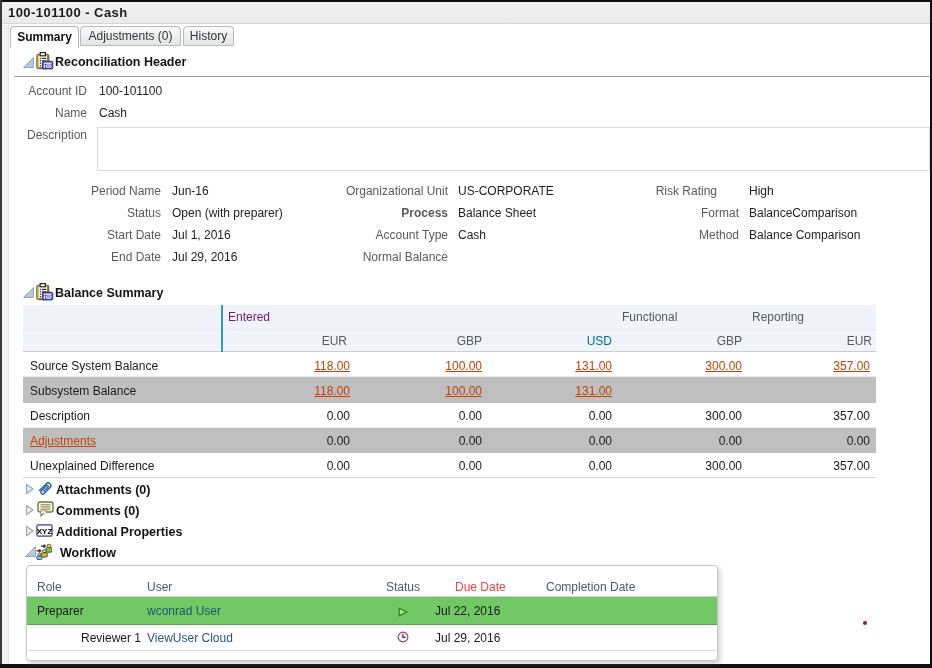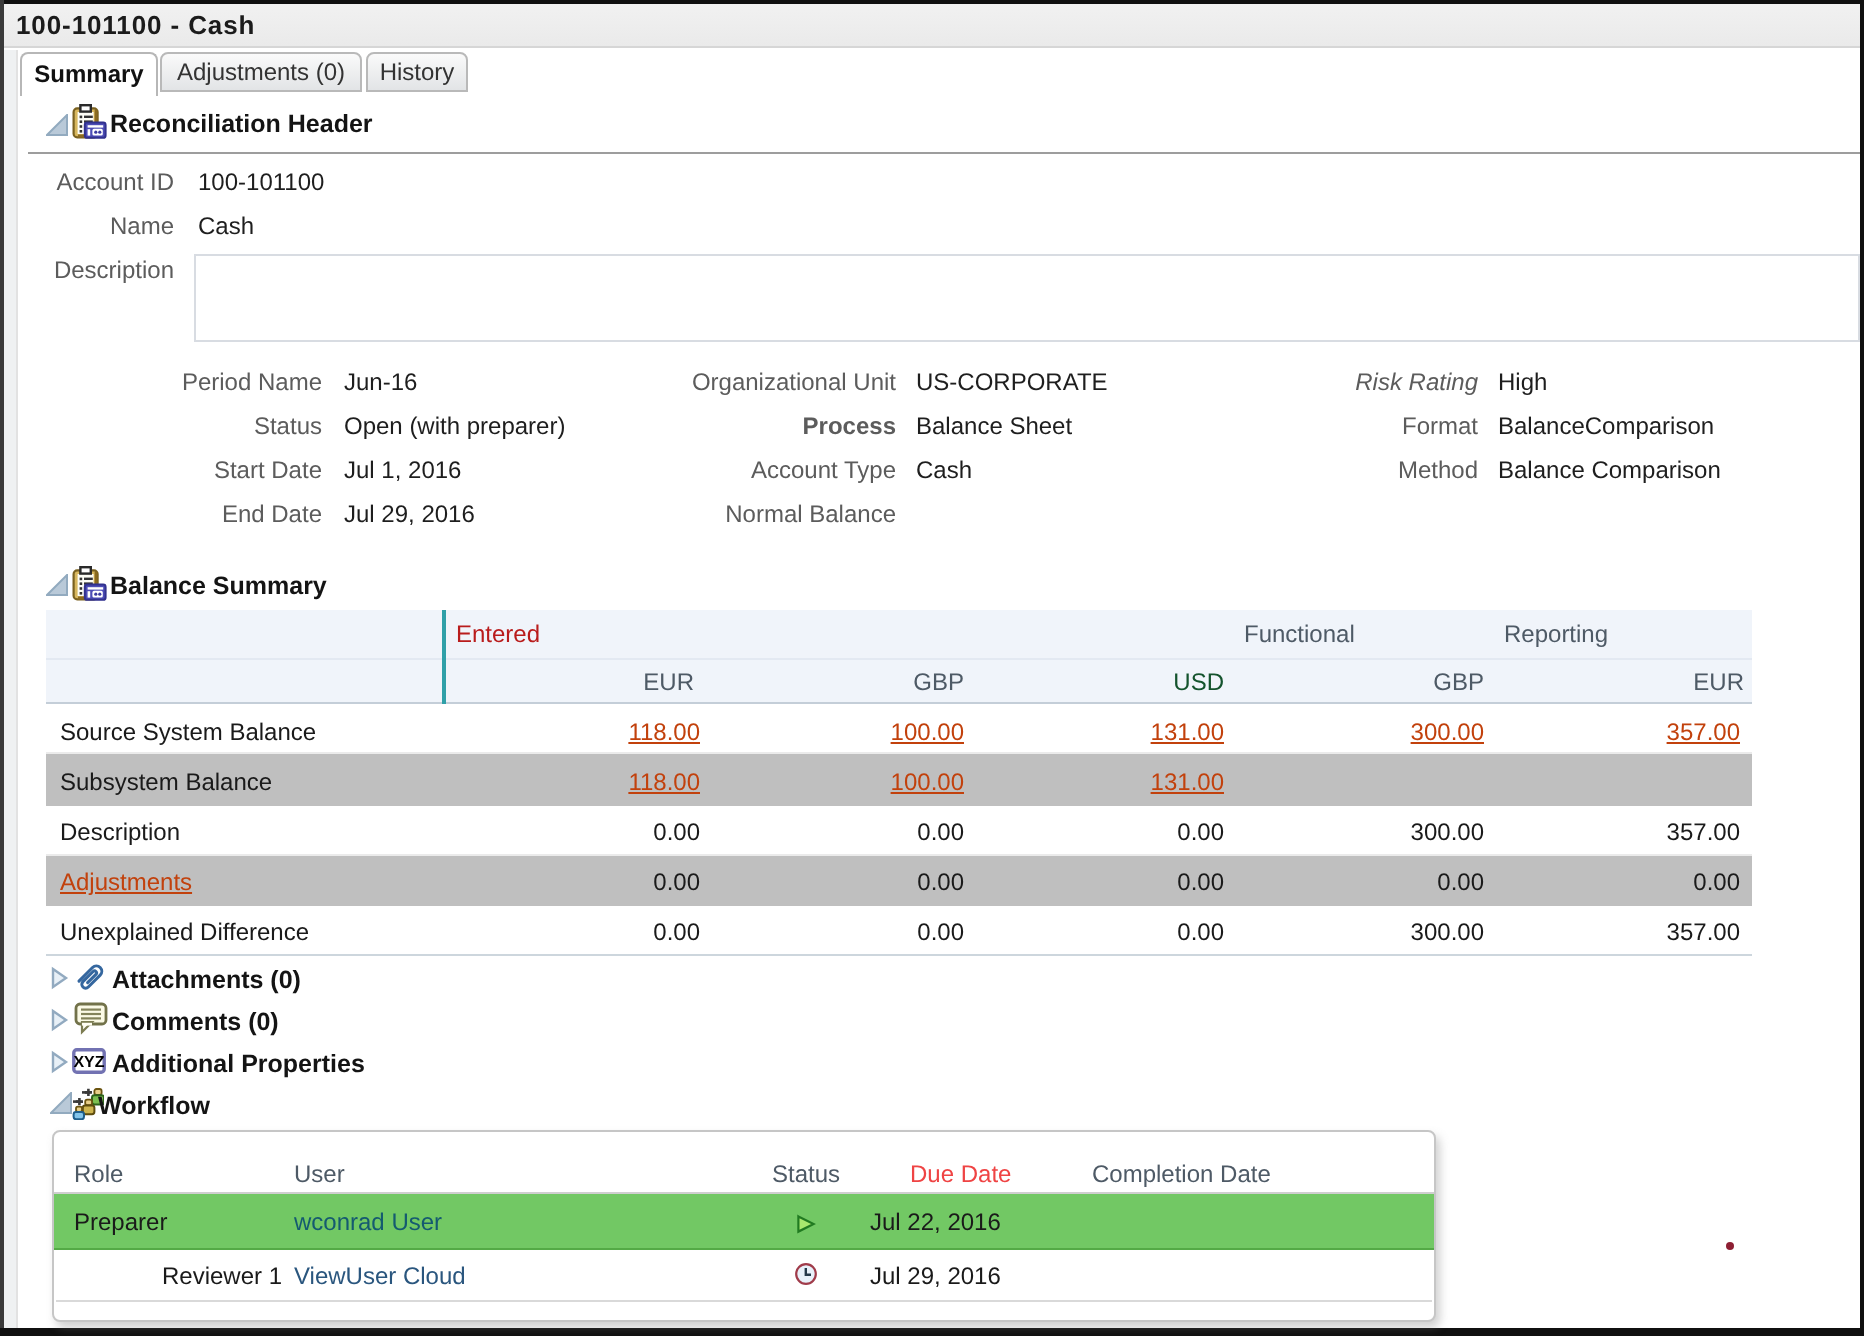--- a/index.html
+++ b/index.html
@@ -71,21 +71,21 @@
 <div class="abs val" style="left:172px;top:250px;">Jul 29, 2016</div>
 
 <div class="abs lbl" style="left:248px;top:184px;width:200px;">Organizational Unit</div>
 <div class="abs val" style="left:458px;top:184px;">US-CORPORATE</div>
 <div class="abs lbl" style="left:248px;top:206px;width:200px;font-weight:bold;">Process</div>
 <div class="abs val" style="left:458px;top:206px;">Balance Sheet</div>
 <div class="abs lbl" style="left:248px;top:228px;width:200px;">Account Type</div>
 <div class="abs val" style="left:458px;top:228px;">Cash</div>
 <div class="abs lbl" style="left:248px;top:250px;width:200px;">Normal Balance</div>
 
-<div class="abs lbl" style="left:539px;top:184px;width:200px;font-style:italic;">Risk Rating</div>
+<div class="abs lbl" style="left:517px;top:184px;width:200px;">Risk Rating</div>
 <div class="abs val" style="left:749px;top:184px;">High</div>
 <div class="abs lbl" style="left:539px;top:206px;width:200px;">Format</div>
 <div class="abs val" style="left:749px;top:206px;">BalanceComparison</div>
 <div class="abs lbl" style="left:539px;top:228px;width:200px;">Method</div>
 <div class="abs val" style="left:749px;top:228px;">Balance Comparison</div>
 
 <svg class="abs" style="left:23px;top:287px;" width="11" height="11">
     <polygon points="0.5,10.5 10.5,10.5 10.5,0.5" fill="#b9c9d8" stroke="#92aabf" stroke-width="1"></polygon>
   </svg>
 <svg class="abs" style="left:36px;top:283px;" width="18" height="19">
@@ -106,26 +106,26 @@
   <rect x="7.8" y="12.6" width="1.3" height="3.2" fill="#fff"></rect>
   <rect x="10.2" y="12.4" width="5.2" height="3.4" rx="0.8" fill="#fff"></rect>
   <circle cx="11.9" cy="14.1" r="0.8" fill="#3a3aa0"></circle>
     <circle cx="13.9" cy="14.1" r="0.8" fill="#3a3aa0"></circle>
 </svg>
 <div class="abs sechdr" style="left:55px;top:286px;">Balance Summary</div>
 
 <div class="abs" style="left:23px;top:305px;width:853px;height:47px;background:#f0f4fa;border-bottom:1px solid #c4ced8;"></div>
 <div class="abs" style="left:23px;top:329px;width:853px;height:1px;background:#e3e9f2;"></div>
 <div class="abs" style="left:221px;top:305px;width:2px;height:47px;background:#2fa0a8;"></div>
-<div class="abs" style="left:228px;top:310px;color:#b91c1c;">Entered</div>
+<div class="abs" style="left:228px;top:310px;color:#701a75;">Entered</div>
 <div class="abs" style="left:622px;top:310px;color:#4e5a66;">Functional</div>
 <div class="abs" style="left:752px;top:310px;color:#4e5a66;">Reporting</div>
 <div class="abs" style="right:585px;top:334px;color:#4e5a66;">EUR</div>
 <div class="abs" style="right:450px;top:334px;color:#4e5a66;">GBP</div>
-<div class="abs" style="right:320px;top:334px;color:#14532d;">USD</div>
+<div class="abs" style="right:320px;top:334px;color:#0369a1;">USD</div>
 <div class="abs" style="right:190px;top:334px;color:#4e5a66;">GBP</div>
 <div class="abs" style="right:60px;top:334px;color:#4e5a66;">EUR</div>
 
 <div class="abs" style="left:23px;top:352px;width:853px;height:25px;background:#fff;border-bottom:1px solid #ebebeb;"></div>
 <div class="abs" style="left:23px;top:377px;width:853px;height:26px;background:#bfbfbf;"></div>
 <div class="abs" style="left:23px;top:403px;width:853px;height:25px;background:#fff;border-bottom:1px solid #ebebeb;"></div>
 <div class="abs" style="left:23px;top:428px;width:853px;height:25px;background:#bfbfbf;"></div>
 <div class="abs" style="left:23px;top:453px;width:853px;height:25px;background:#fff;border-bottom:1px solid #cdd6dd;"></div>
 
 <div class="abs" style="left:30px;top:359px;">Source System Balance</div>
@@ -205,21 +205,21 @@
   </g>
   <path d="M8.2 1.4 L8.2 5 M6.4 3.2 L10 3.2" stroke="#3a3a3a" stroke-width="1.3" fill="none"></path>
   <path d="M3.7 6 L3.7 9.6 M1.9 7.8 L5.5 7.8" stroke="#3a3a3a" stroke-width="1.3" fill="none"></path>
   <rect x="11.2" y="1.5" width="3.6" height="3" rx="1" fill="#e8cf8a" stroke="#6b5410" stroke-width="0.9"></rect>
   <rect x="10" y="4.6" width="6" height="4.6" rx="1.2" fill="#7cc050" stroke="#2e641c" stroke-width="1"></rect>
   <rect x="6.6" y="6.8" width="3.4" height="2.8" rx="1" fill="#e8cf8a" stroke="#6b5410" stroke-width="0.9"></rect>
   <rect x="5.4" y="9.7" width="5.8" height="4.4" rx="1.2" fill="#cdb44e" stroke="#5e4c0e" stroke-width="1"></rect>
   <rect x="2" y="10.3" width="3" height="2.6" rx="0.9" fill="#e8cf8a" stroke="#6b5410" stroke-width="0.9"></rect>
   <rect x="0.8" y="13" width="5.2" height="3.6" rx="1.2" fill="#82c4ea" stroke="#1e5e8c" stroke-width="1"></rect>
 </svg>
-<div class="abs sechdr" style="left:49px;top:546px;">Workflow</div>
+<div class="abs sechdr" style="left:60px;top:546px;">Workflow</div>
 
 <div class="abs" style="left:26px;top:565px;width:692px;height:96px;background:#fff;border:1px solid #c6c6c6;border-radius:4px;box-shadow:2px 3px 5px rgba(120,120,120,0.35);"></div>
 <div class="abs" style="left:37px;top:580px;color:#4e5a66;">Role</div>
 <div class="abs" style="left:147px;top:580px;color:#4e5a66;">User</div>
 <div class="abs" style="left:386px;top:580px;color:#4e5a66;">Status</div>
 <div class="abs" style="left:455px;top:580px;color:#ef4444;">Due Date</div>
 <div class="abs" style="left:546px;top:580px;color:#4e5a66;">Completion Date</div>
 <div class="abs" style="left:27px;top:596px;width:690px;height:1px;background:#cfcfcf;"></div>
 
 <div class="abs" style="left:27px;top:597px;width:690px;height:28px;background:#72c864;border-bottom:1px solid #54aa46;"></div>

